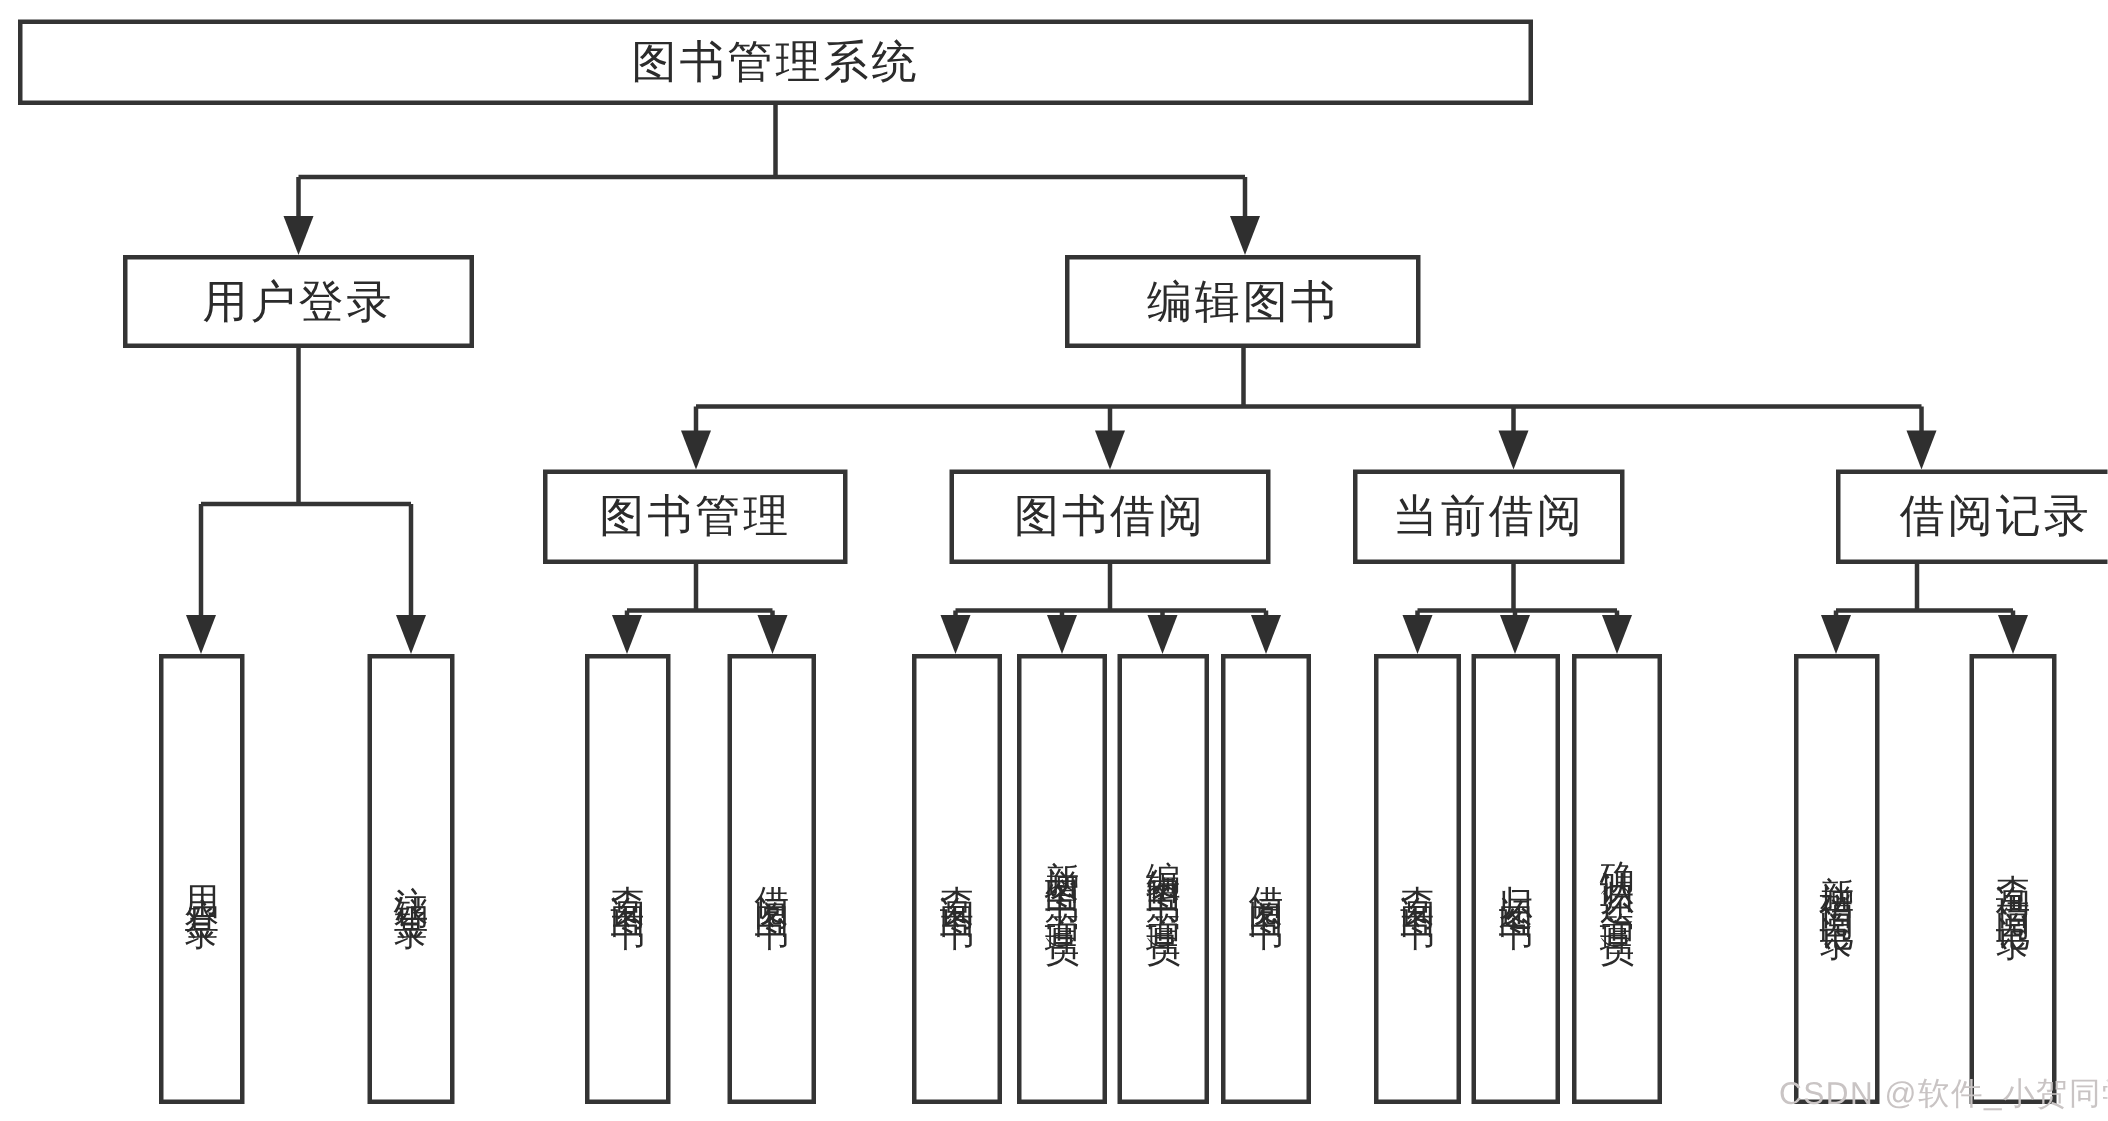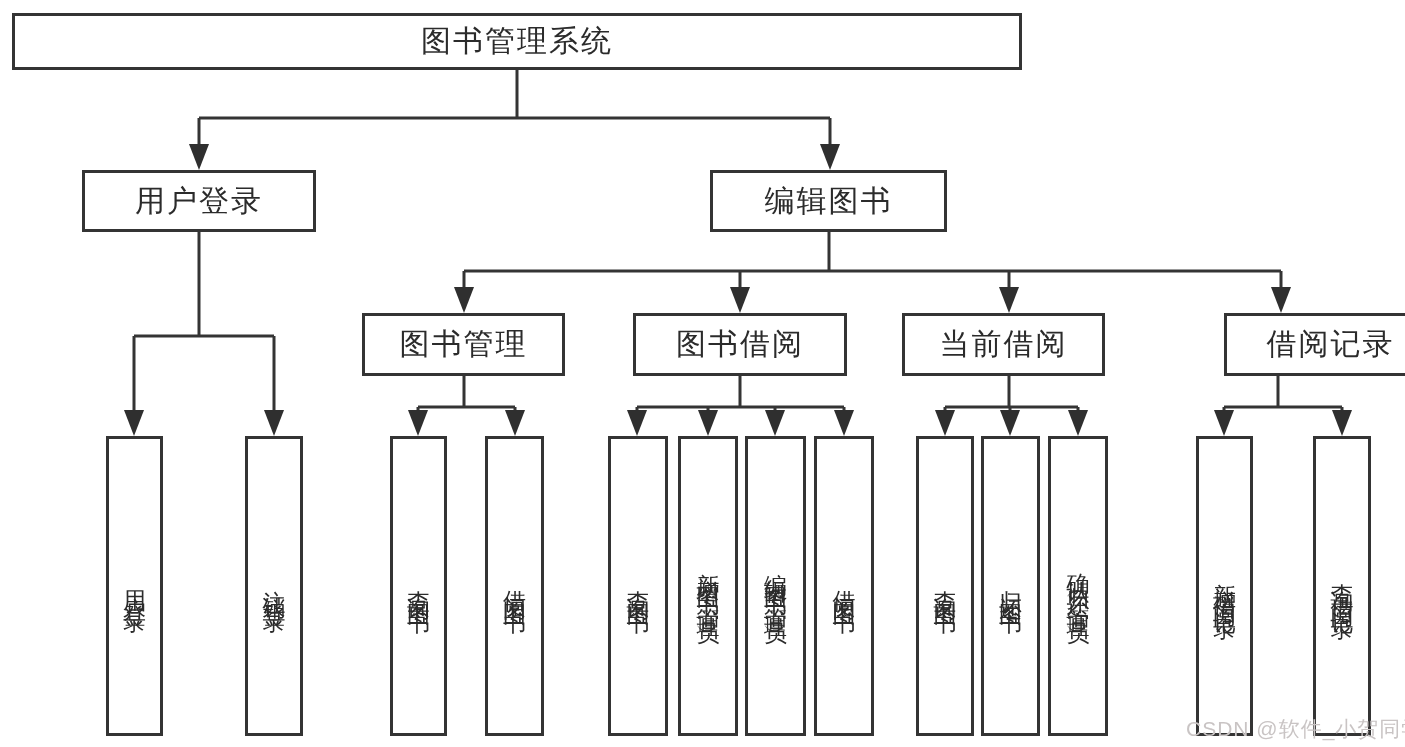--- a/index.html
+++ b/index.html
@@ -74,21 +74,21 @@
     <polygon points="1332,410 1352,410 1342,436"></polygon>
   </svg>
 
   <div class="node" style="left:12px; top:13px; width:1010px; height:57px;">图书管理系统</div>
 
   <div class="node" style="left:82px; top:170px; width:234px; height:62px;">用户登录</div>
   <div class="node" style="left:710px; top:170px; width:237px; height:62px;">编辑图书</div>
 
   <div class="node" style="left:362px; top:313px; width:203px; height:63px;">图书管理</div>
   <div class="node" style="left:633px; top:313px; width:214px; height:63px;text-align:center;">图书借阅</div>
-  <div class="node" style="left:902px; top:313px; width:203px; height:63px;">当前借阅</div>
+  <div class="node" style="left:902px; top:313px; width:181px; height:63px;">当前借阅</div>
   <div class="node" style="left:1224px; top:313px; width:213px; height:63px;">借阅记录</div>
 
   <div class="leaf" style="left:106px; width:57px;">用户登录</div>
   <div class="leaf" style="left:245px; width:58px;">注销登录</div>
 
   <div class="leaf" style="left:390px; width:57px;">查询图书</div>
   <div class="leaf" style="left:485px; width:59px;">借阅图书</div>
 
   <div class="leaf" style="left:608px; width:60px;">查询图书</div>
   <div class="leaf" style="left:678px; width:60px;">新增图书（管理员）</div>

